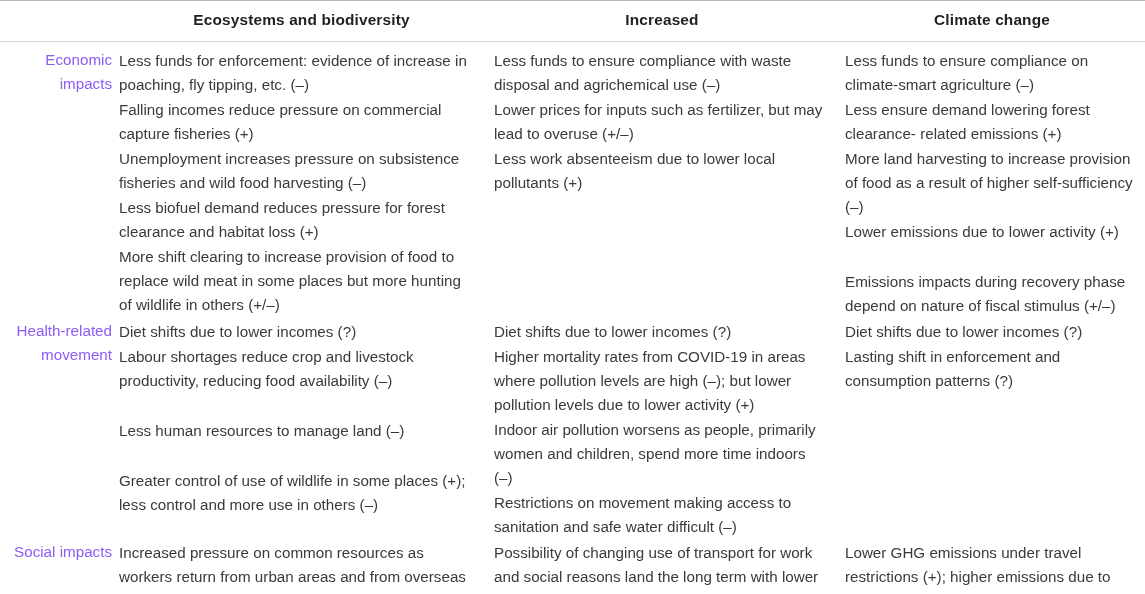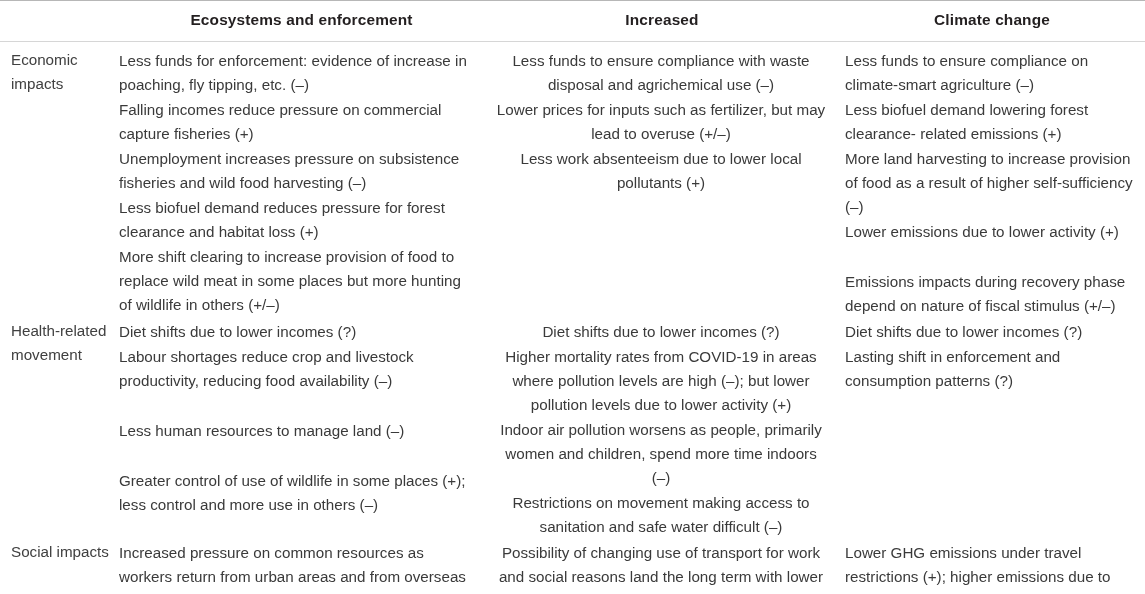--- a/index.html
+++ b/index.html
@@ -58,30 +58,31 @@
     color: #3a3a3a;
   }
 
   
   col.c1 { width: 118px; }
   col.c2 { width: 367px; }
   col.c3 { width: 354px; }
   col.c4 { width: 306px; }
 
   td.rowlabel {
-    padding-left: 11px;
+    padding-left: 5px;
     padding-right: 6px;
-    color: #404040;
+    color: #8b5cf6;
     white-space: normal;
+    text-align: right;
   }
   td.cell {
     padding-right: 10px;
   }
   td.cell.c2pad { padding-left: 0px; }
-  td.cell.c3pad { padding-left: 8px; text-align: center; }
+  td.cell.c3pad { padding-left: 8px; }
   td.cell.c4pad { padding-left: 5px; }
 
   tr.body-row > td { padding-top: 0px; }
   tr.body-row.first-body > td { padding-top: 6px; }
 
   .item { margin: 1px; }
 
   .blank { display: block; height: 24px; }
 </style>
 </head>
@@ -91,21 +92,21 @@
   <table class="impact-table">
     <colgroup>
       <col class="c1">
         <col class="c2">
         <col class="c3">
         <col class="c4">
     </colgroup>
     <thead>
       <tr class="header-row">
         <th class="rowlabel-head"></th>
-        <th class="col-head">Ecosystems and enforcement</th>
+        <th class="col-head">Ecosystems and biodiversity</th>
         <th class="col-head">Increased</th>
         <th class="col-head">Climate change</th>
       </tr>
     </thead>
     <tbody>
 
       <tr class="body-row first-body">
         <td class="rowlabel">Economic impacts</td>
         <td class="cell c2pad">
             <div class="item">Less funds for enforcement: evidence of increase in poaching, fly tipping, etc. (–)</div>
@@ -114,21 +115,21 @@
             <div class="item">Less biofuel demand reduces pressure for forest clearance and habitat loss (+)</div>
             <div class="item">More shift clearing to increase provision of food to replace wild meat in some places but more hunting of wildlife in others (+/–)</div>
           </td>
         <td class="cell c3pad">
             <div class="item">Less funds to ensure compliance with waste disposal and agrichemical use (–)</div>
             <div class="item">Lower prices for inputs such as fertilizer, but may lead to overuse (+/–)</div>
             <div class="item">Less work absenteeism due to lower local pollutants (+)</div>
           </td>
         <td class="cell c4pad">
             <div class="item">Less funds to ensure compliance on climate-smart agriculture (–)</div>
-            <div class="item">Less biofuel demand lowering forest clearance- related emissions (+)</div>
+            <div class="item">Less ensure demand lowering forest clearance- related emissions (+)</div>
             <div class="item">More land harvesting to increase provision of food as a result of higher self-sufficiency (–)</div>
             <div class="item">Lower emissions due to lower activity (+)</div>
             <div class="blank"></div>
             <div class="item">Emissions impacts during recovery phase depend on nature of fiscal stimulus (+/–)</div>
           </td>
       </tr>
 
       <tr class="body-row">
         <td class="rowlabel">Health-related movement</td>
         <td class="cell c2pad">

